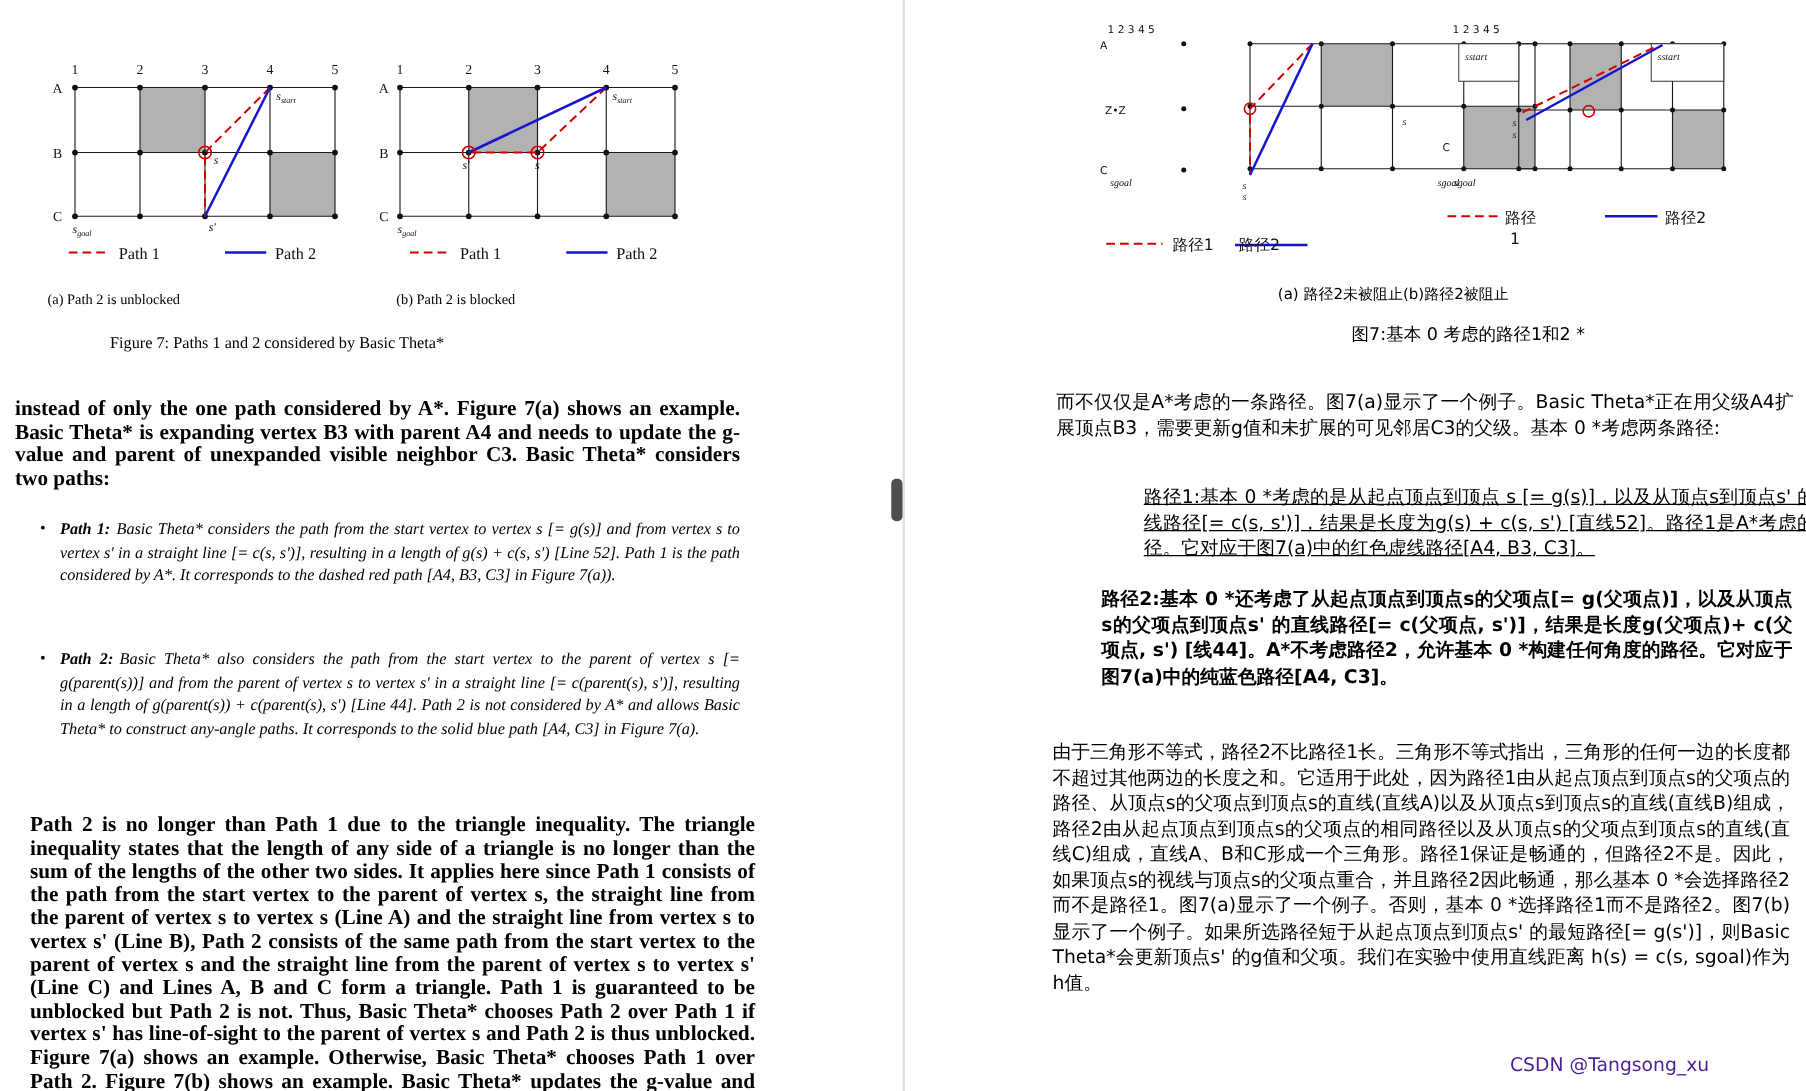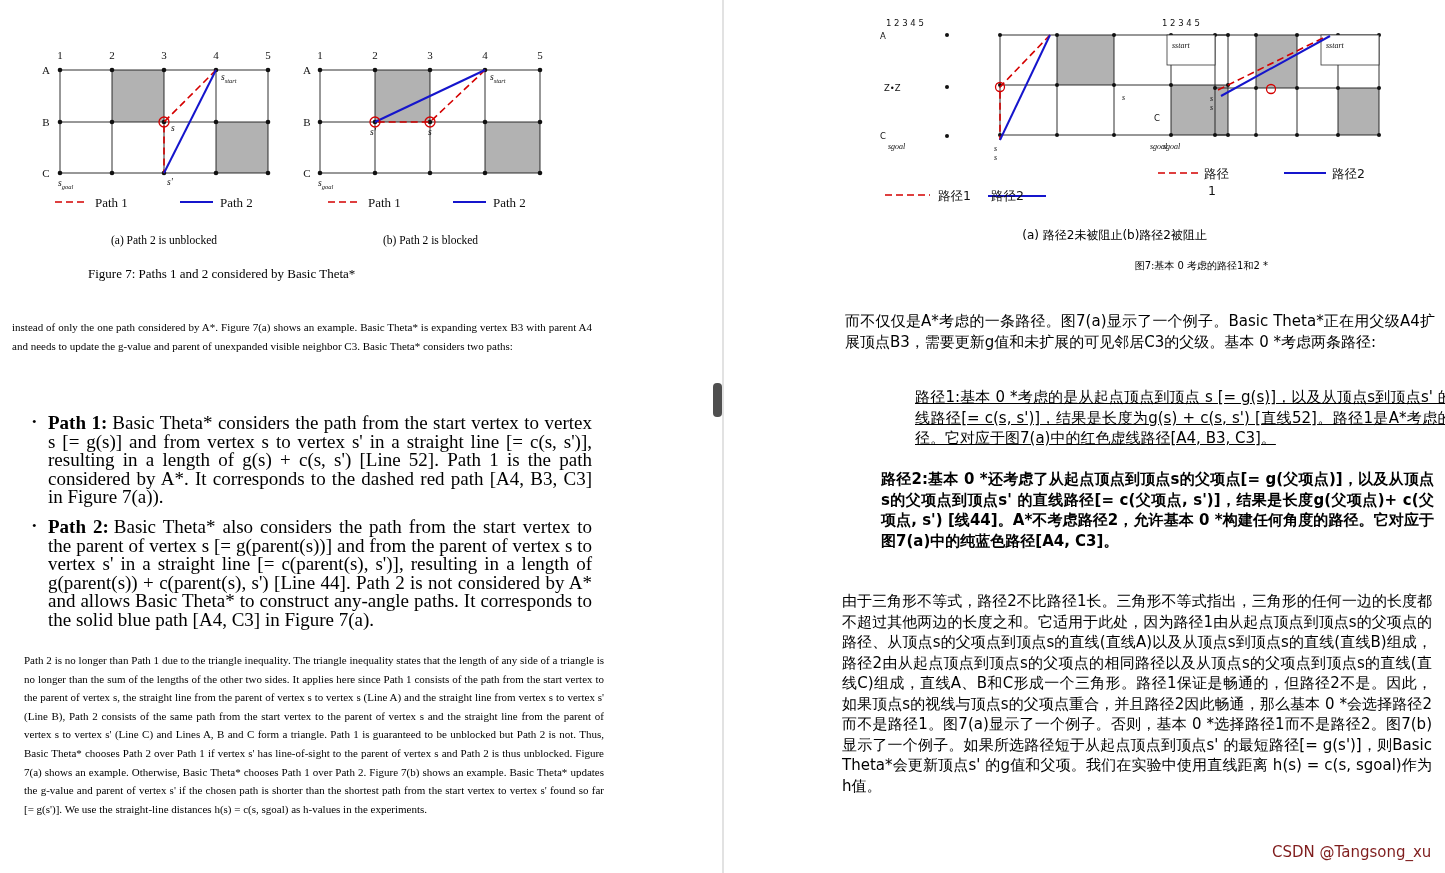--- a/index.html
+++ b/index.html
@@ -18,45 +18,45 @@
   text { fill:#111; font-family:"Liberation Serif", serif; }
   .collabels text, .rowlabels text { font-size:11px; text-anchor:middle; }
   .vlabel { font-size:9.5px; font-style:italic; }
   .sub { font-size:6.5px; }
   .vlabel-sm { font-size:8px; font-style:italic; }
   .legend { font-size:13px; }
   .tiny { font-size:8.5px; font-family:"DejaVu Sans", sans-serif; }
   .cjk  { font-size:12.5px; font-family:"DejaVu Sans", sans-serif; }
   .labelbox { fill:#ffffff; stroke:#333; stroke-width:0.8; }
 
-  .caption-small { position:absolute; font-size:11.5px; text-align:center; }
+  .caption-small { position:absolute; font-size:11.5px; text-align:left; }
   .figure-caption { position:absolute; font-size:13px; }
-  .en-para { position:absolute; font-size:11px; line-height:18.6px; text-align:justify; }
+  .en-para { position:absolute; font-size:17px; line-height:18.6px; text-align:justify;font-weight:bold; }
   .bullet { position:absolute; display:flex; }
   .bullet .marker { width:16px; font-size:13px; flex:none; }
-  .bullet-body { font-size:19px; line-height:18.6px; text-align:justify; }
+  .bullet-body { font-size:13px; line-height:18.6px; text-align:justify;font-style:italic; }
   .bullet-label { font-weight:bold; margin-right:5px; }
 
   .cn { font-family:"DejaVu Sans", sans-serif; }
   .cn-para { position:absolute; font-size:15px; line-height:20.5px; text-align:justify; }
   .cn-caption { position:absolute; text-align:right; }
 
   .divider { position:absolute; left:722px; top:0; width:2px; height:873px; background:#e2e2e2; }
   .scroll-thumb { position:absolute; left:713px; top:383px; width:9px; height:34px; background:#4f4f4f; border-radius:4px; }
-  .watermark { position:absolute; left:1272px; top:843px; font-size:15px; color:#7f1d1d; }
+  .watermark { position:absolute; left:1208px; top:843px; font-size:15px; color:#4c1d95; }
 
   #cap-a { left:38px; top:234px; width:252px; }
-  #cap-b { left:303px; top:234px; width:255px; }
+  #cap-b { left:317px; top:234px; width:255px; }
   #fig7-caption { left:88px; top:266px; width:424px; }
   #en-p1 { left:12px; top:318px; width:580px; }
   #en-b1 { left:32px; top:414px; width:560px; }
   #en-b2 { left:32px; top:518px; width:560px; }
   #en-p2 { left:24px; top:651px; width:580px; }
   #cn-cap-ab { left:862px; top:227px; width:345px; font-size:12px; }
-  #cn-fig7-caption { left:903px; top:259px; width:365px; font-size:10px; }
+  #cn-fig7-caption { left:903px; top:259px; width:365px; font-size:14px; }
   #cn-p1 { left:845px; top:311px; width:590px; }
   #cn-path1 { left:915px; top:387px; width:553px;text-decoration:underline; }
   #cn-path2 { left:881px; top:469px; width:553px;font-weight:bold; }
   #cn-p2 { left:842px; top:591px; width:590px; }
 </style>
 </head>
 <body>
 
 <div id="screen">
 

